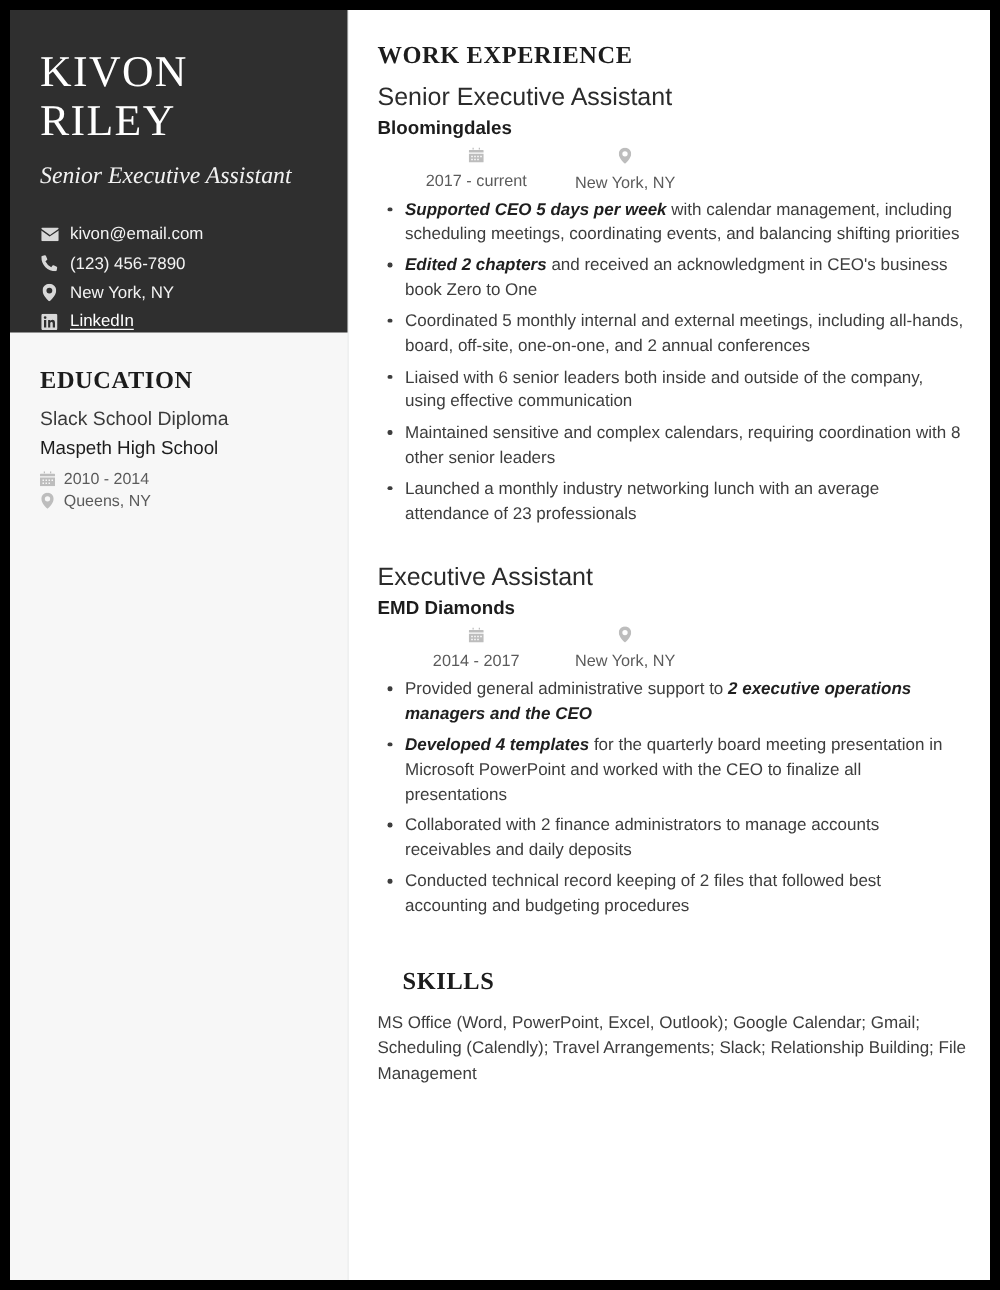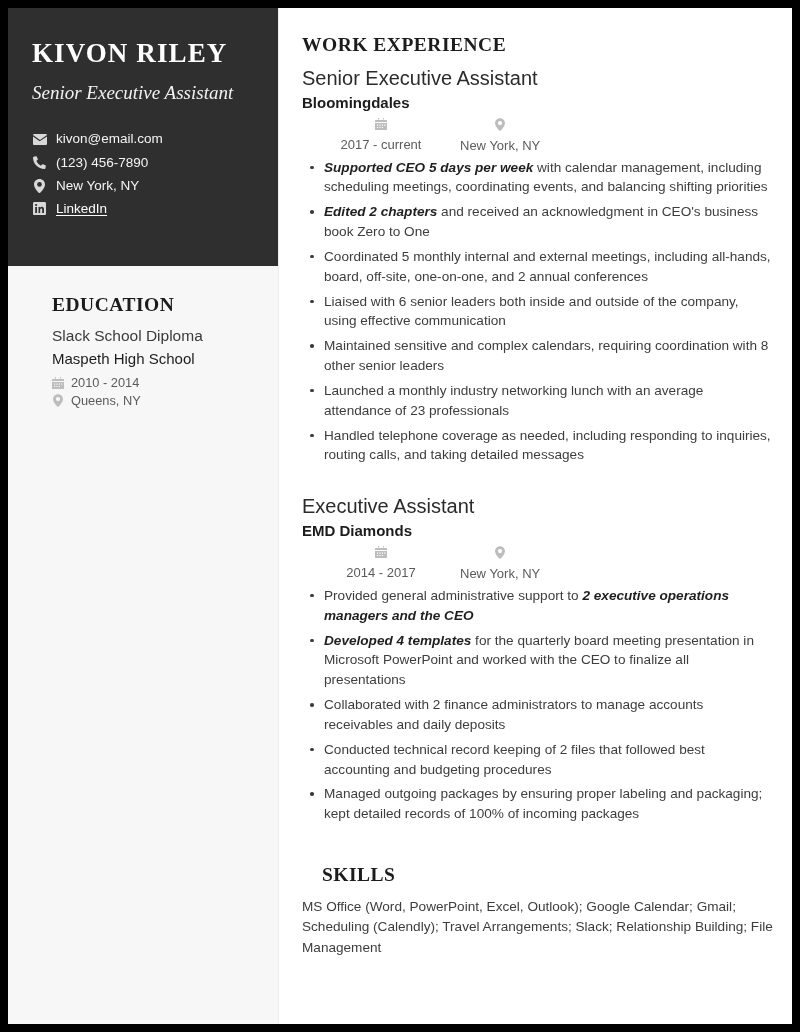--- a/index.html
+++ b/index.html
@@ -26,22 +26,22 @@
     border-right: 1px solid #eceded;
     position: relative;
   }
   .dark-panel {
     background: #2f2f2f;
     padding: 30px 24px 26px 24px;
     height: 258px;
   }
   .name {
     font-family: "Liberation Serif", serif;
-    font-weight: 700;
-    font-size: 27px;
+    font-weight: 400;
+    font-size: 35px;
     letter-spacing: 1.1px;
     color: #ffffff;
     line-height: 1.12;
     margin-bottom: 12px;
   }
   .subtitle {
     font-family: "Liberation Serif", serif;
     font-style: italic;
     font-size: 19px;
     color: #f2f2f2;
@@ -62,21 +62,21 @@
     display: inline-flex; align-items: center; justify-content: center;
     flex: 0 0 15px;
   }
   .contact-row .ico svg { display: block; fill: #d8d8d8; }
   .link-text {
     text-decoration: underline;
     text-underline-offset: 2px;
     color: #ffffff;
   }
 
-  .left-body { padding: 28px 24px 0 24px; margin-left: 20px; }
+  .left-body { padding: 28px 24px 0 24px; }
   .section-title {
     font-family: "Liberation Serif", serif;
     font-weight: 700;
     font-size: 19.5px;
     letter-spacing: 0.5px;
     color: #1c1c1c;
     margin-bottom: 10px;
   }
   .edu-degree {
     font-size: 15.5px;
@@ -268,21 +268,20 @@
               <span>New York, NY</span>
             </div>
           </div>
           <ul class="bullets">
             <li><b>Supported CEO 5 days per week</b> with calendar management, including scheduling meetings, coordinating events, and balancing shifting priorities</li>
             <li><b>Edited 2 chapters</b> and received an acknowledgment in CEO's business book Zero to One</li>
             <li>Coordinated 5 monthly internal and external meetings, including all-hands, board, off-site, one-on-one, and 2 annual conferences</li>
             <li>Liaised with 6 senior leaders both inside and outside of the company, using effective communication</li>
             <li>Maintained sensitive and complex calendars, requiring coordination with 8 other senior leaders</li>
             <li>Launched a monthly industry networking lunch with an average attendance of 23 professionals</li>
-            <li>Handled telephone coverage as needed, including responding to inquiries, routing calls, and taking detailed messages</li>
           </ul>
         </div>
         <div class="job" style="margin-top: 28px;">
           <div class="job-title">Executive Assistant</div>
           <div class="job-company">EMD Diamonds</div>
           <div class="job-meta">
             <div class="meta-row">
               <span class="ico">
                 <svg width="12" height="12" viewBox="0 0 12 12">
                   <path d="M3 0h1v1.5H3zM8 0h1v1.5H8zM.5 2h11a.5.5 0 0 1 .5.5V4H0V2.5A.5.5 0 0 1 .5 2zM0 5h12v6.5a.5.5 0 0 1-.5.5H.5a.5.5 0 0 1-.5-.5zm2 1.5v1.2h1.2V6.5zm2.4 0v1.2h1.2V6.5zm2.4 0v1.2H8V6.5zm2.4 0v1.2h1.2V6.5zM2 8.9v1.2h1.2V8.9zm2.4 0v1.2h1.2V8.9zm2.4 0v1.2H8V8.9z"></path>
@@ -297,21 +296,20 @@
                 </svg>
               </span>
               <span>New York, NY</span>
             </div>
           </div>
           <ul class="bullets">
             <li>Provided general administrative support to <b>2 executive operations managers and the CEO</b></li>
             <li><b>Developed 4 templates</b> for the quarterly board meeting presentation in Microsoft PowerPoint and worked with the CEO to finalize all presentations</li>
             <li>Collaborated with 2 finance administrators to manage accounts receivables and daily deposits</li>
             <li>Conducted technical record keeping of 2 files that followed best accounting and budgeting procedures</li>
-            <li>Managed outgoing packages by ensuring proper labeling and packaging; kept detailed records of 100% of incoming packages</li>
           </ul>
         </div>
       </div>
 
     <div class="spacer-skills"></div>
     <div class="section-title" style="margin-bottom:11px;margin-left:20px;">SKILLS</div>
     <div class="skills-text">MS Office (Word, PowerPoint, Excel, Outlook); Google Calendar; Gmail; Scheduling (Calendly); Travel Arrangements; Slack; Relationship Building; File Management</div>
 
   </div>
 

